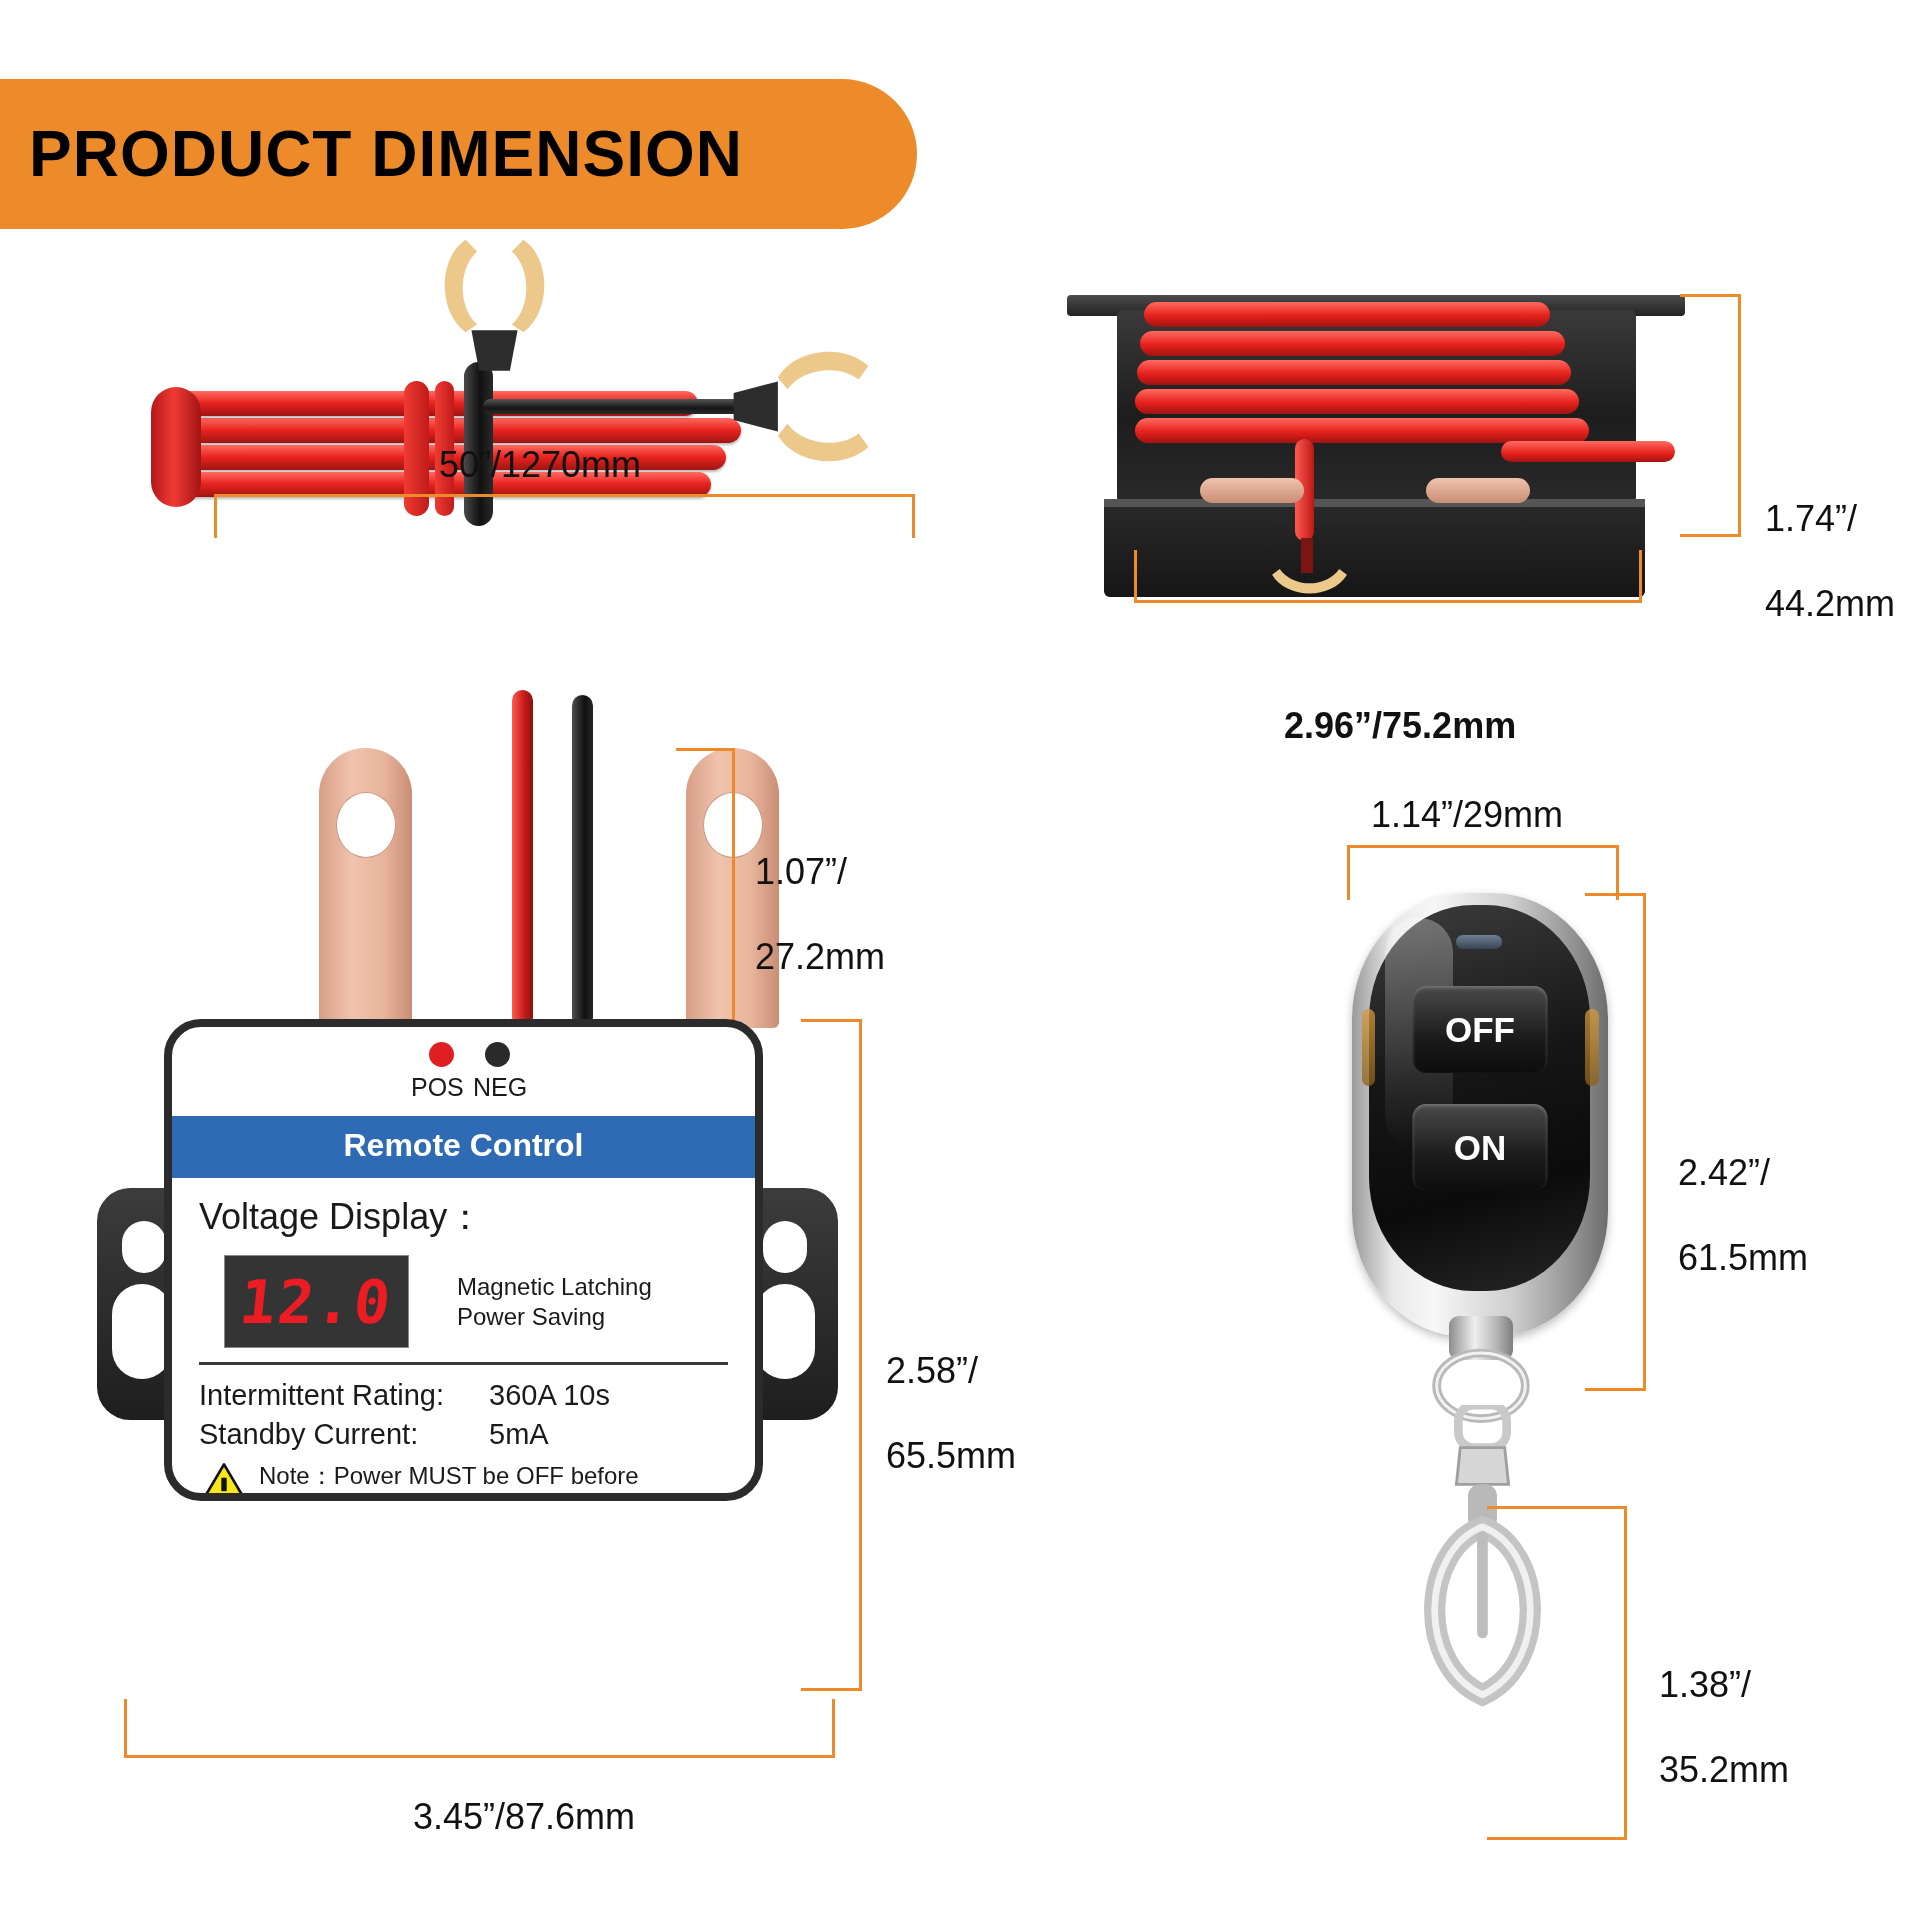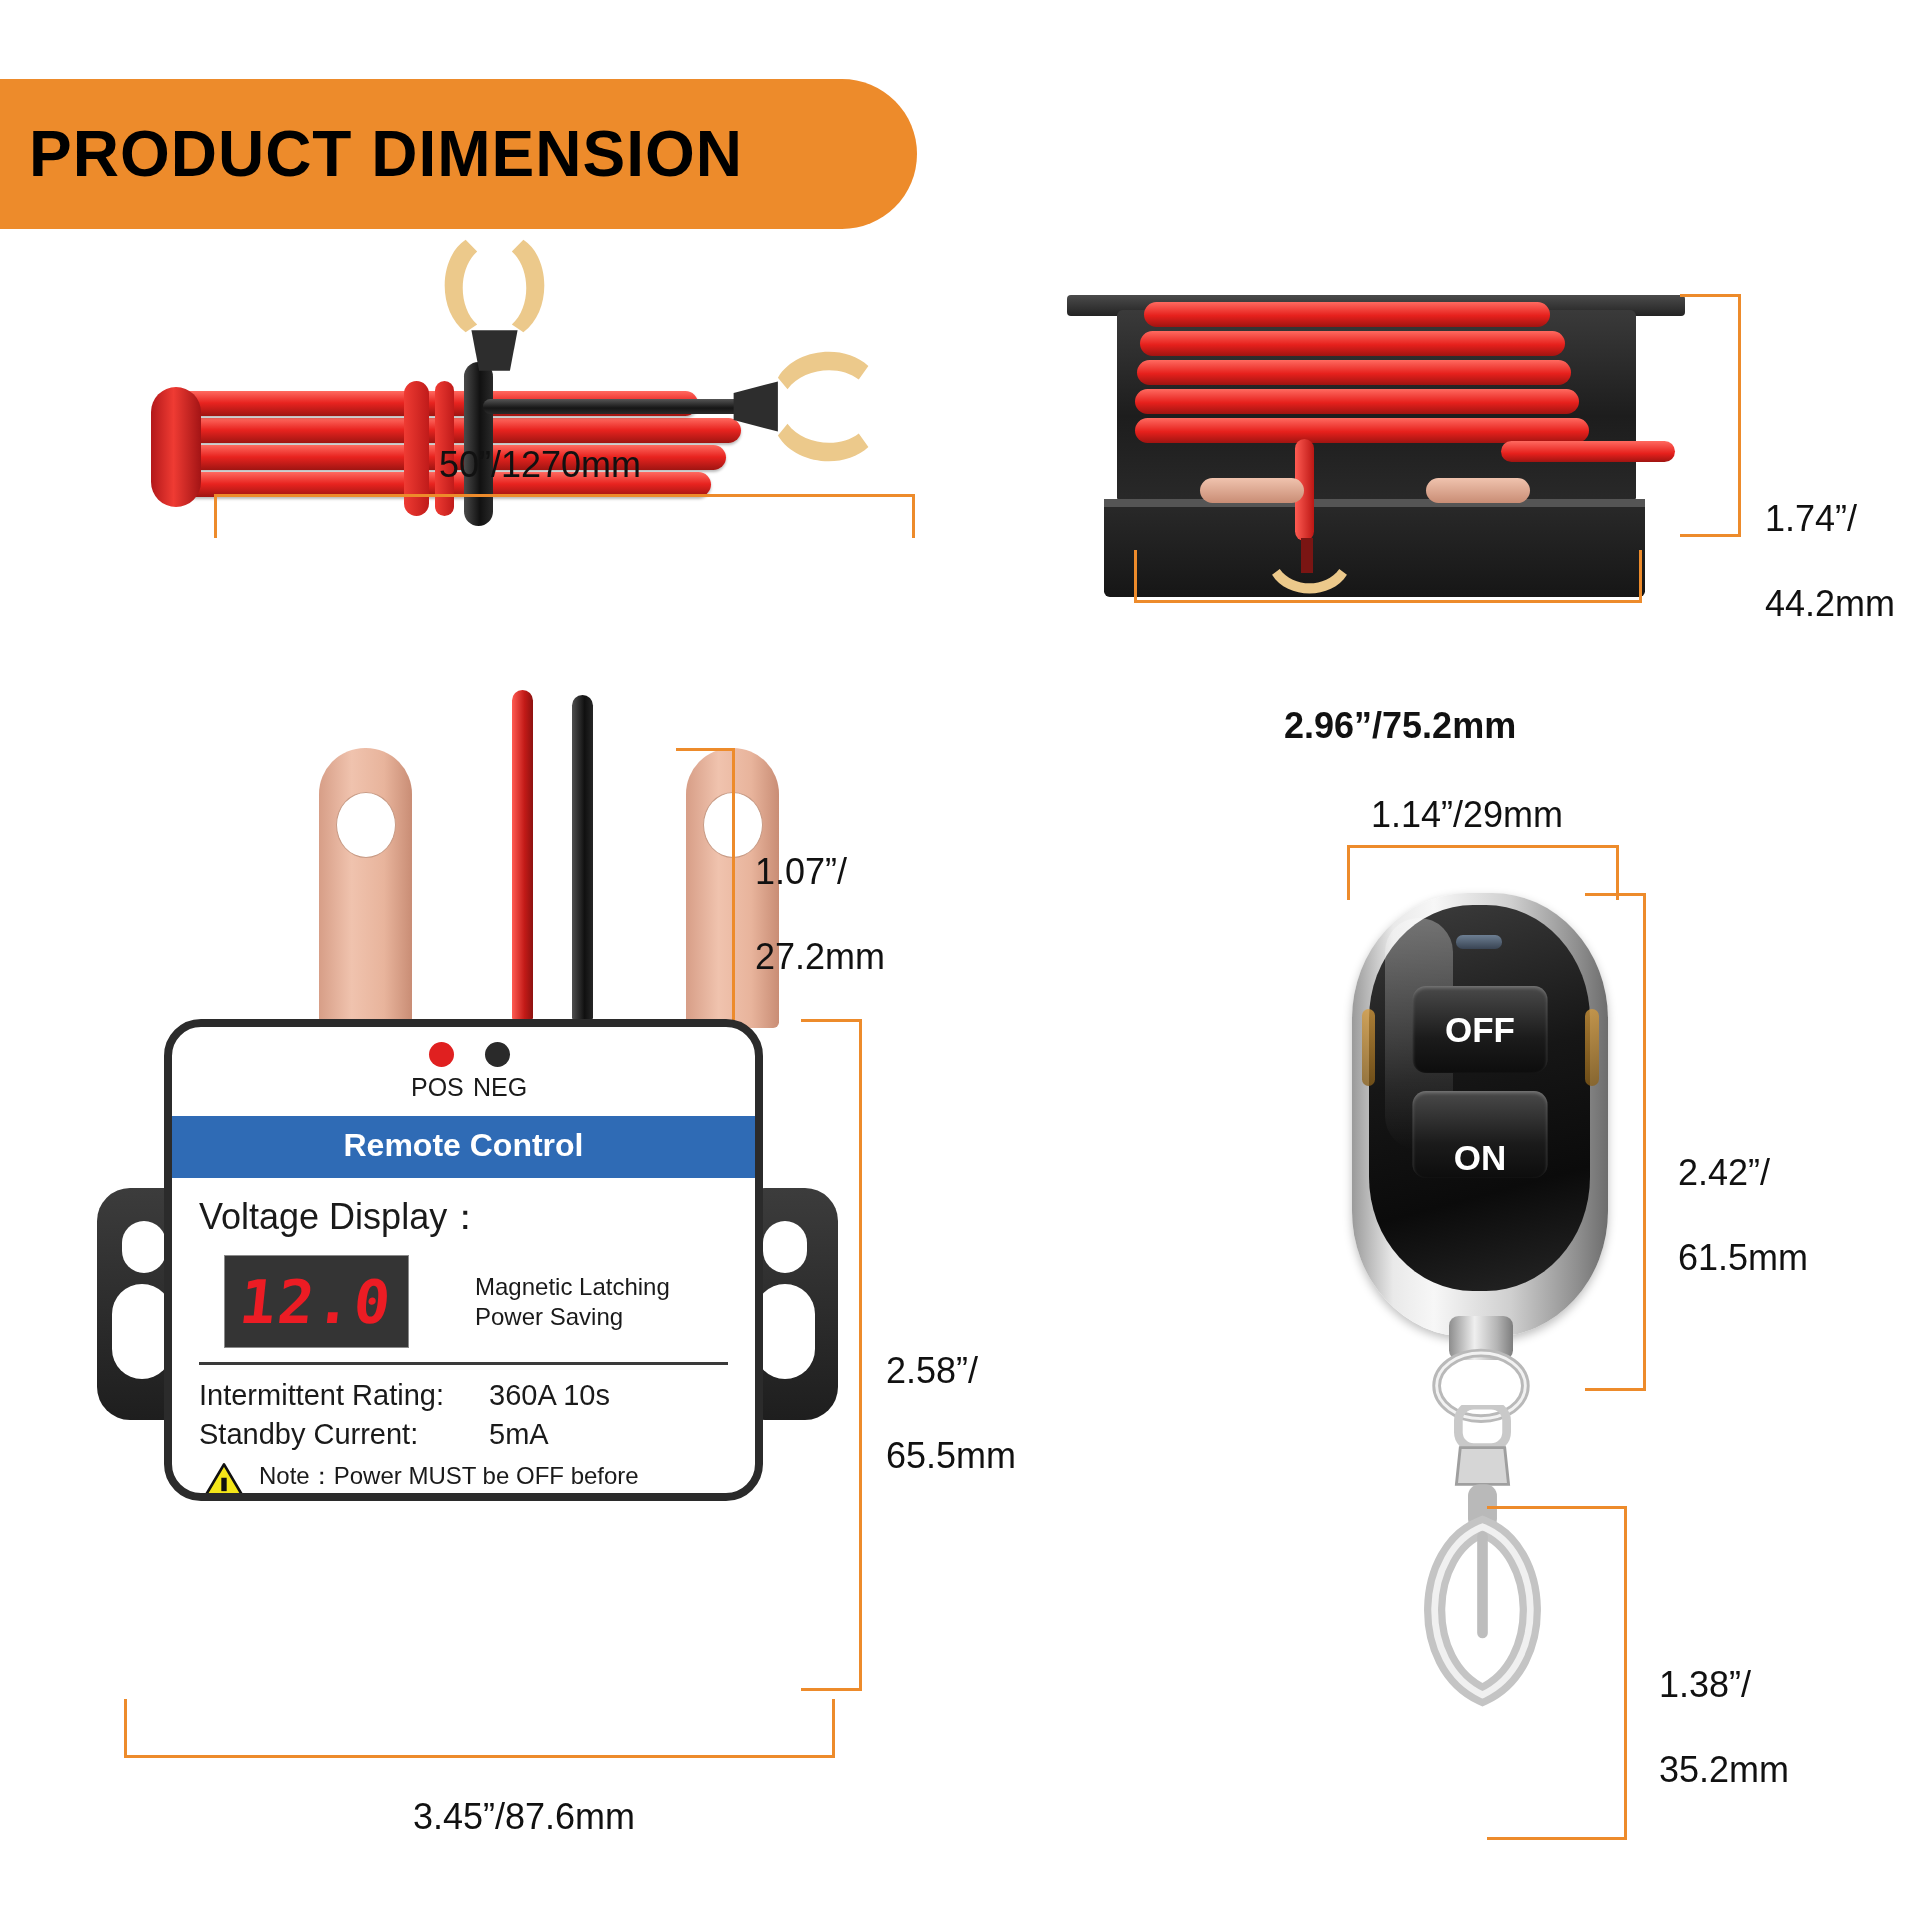--- a/index.html
+++ b/index.html
@@ -224,21 +224,21 @@
   </div>
 
   <div class="card-pad">
     <div id="voltage-label">Voltage Display：</div>
 
     <div style="display:flex;align-items:center;margin-top:13.5px;">
       <div style="width:25px;"></div>
       <div id="led-panel">
         <span id="led-value">12.0</span>
       </div>
-      <div class="side-note" style="margin-left:66px;">Magnetic Latching
+      <div class="side-note" style="margin-left:48px;">Magnetic Latching
 Power Saving</div>
     </div>
 
     <div id="rating-rule"></div>
 
     <div class="rating-row">
       <div class="rating-key">Intermittent Rating:</div>
       <div>360A 10s</div>
     </div>
     <div class="rating-row">
@@ -277,21 +277,21 @@
 
   <div class="abs" style="left:33px;top:25px;width:68px;height:232px;border-radius:39px;
        background:linear-gradient(180deg,rgba(255,255,255,.30),rgba(255,255,255,0));"></div>
 
   <div class="abs" style="left:104px;top:42px;width:46px;height:13.5px;border-radius:6.8px;
        background:linear-gradient(180deg,#6d7f93,#394453);"></div>
 
   <div class="rbtn" style="top:93px;">
     <span>OFF</span>
   </div>
-  <div class="rbtn" style="top:198px;align-items:flex-end;">
+  <div class="rbtn" style="top:211px;">
     <span>ON</span>
   </div>
 
   <div class="abs" style="left:9.7px;top:116px;width:13.5px;height:77px;border-radius:7.7px;
        background:linear-gradient(180deg,#d79b3b,#8a5f18);opacity:.75;"></div>
   <div class="abs" style="left:233px;top:116px;width:13.5px;height:77px;border-radius:7.7px;
        background:linear-gradient(180deg,#d79b3b,#8a5f18);opacity:.75;"></div>
 
   <div class="abs" style="left:97px;top:423px;width:64px;height:44px;border-radius:9.7px;
        background:linear-gradient(90deg,#8d8d8d,#efefef 40%,#b4b4b4 75%,#7d7d7d);"></div>

